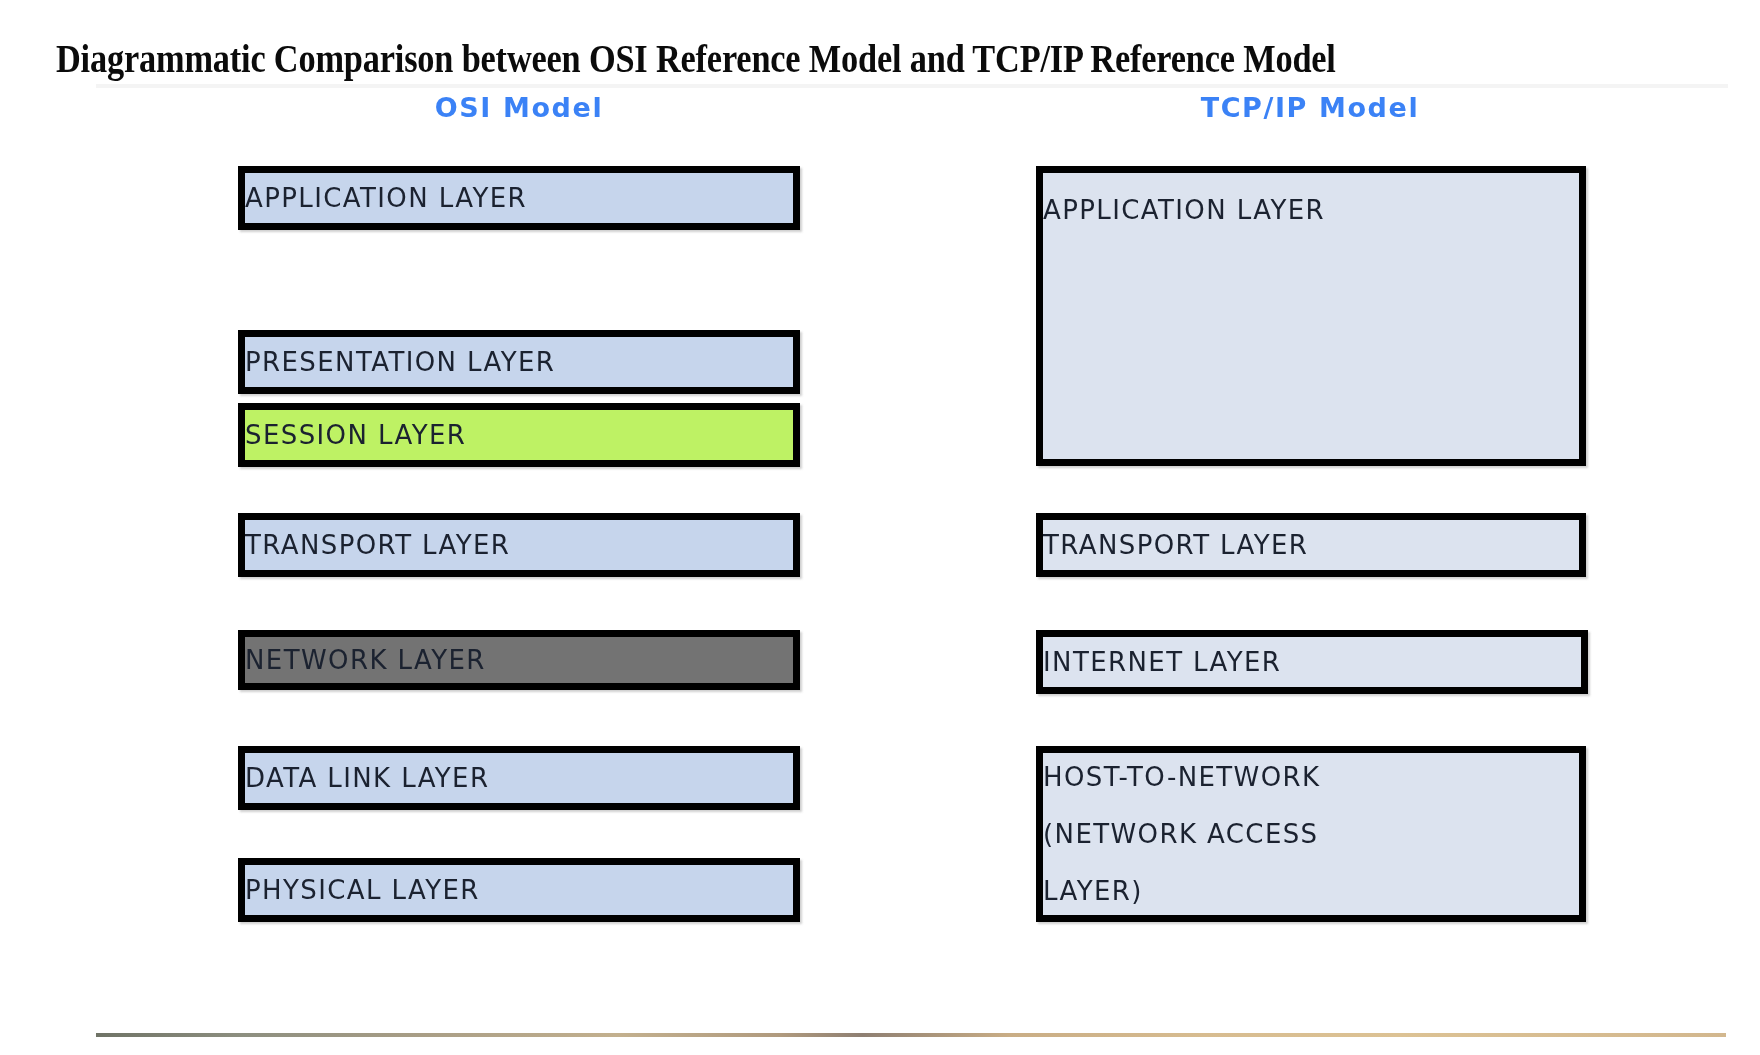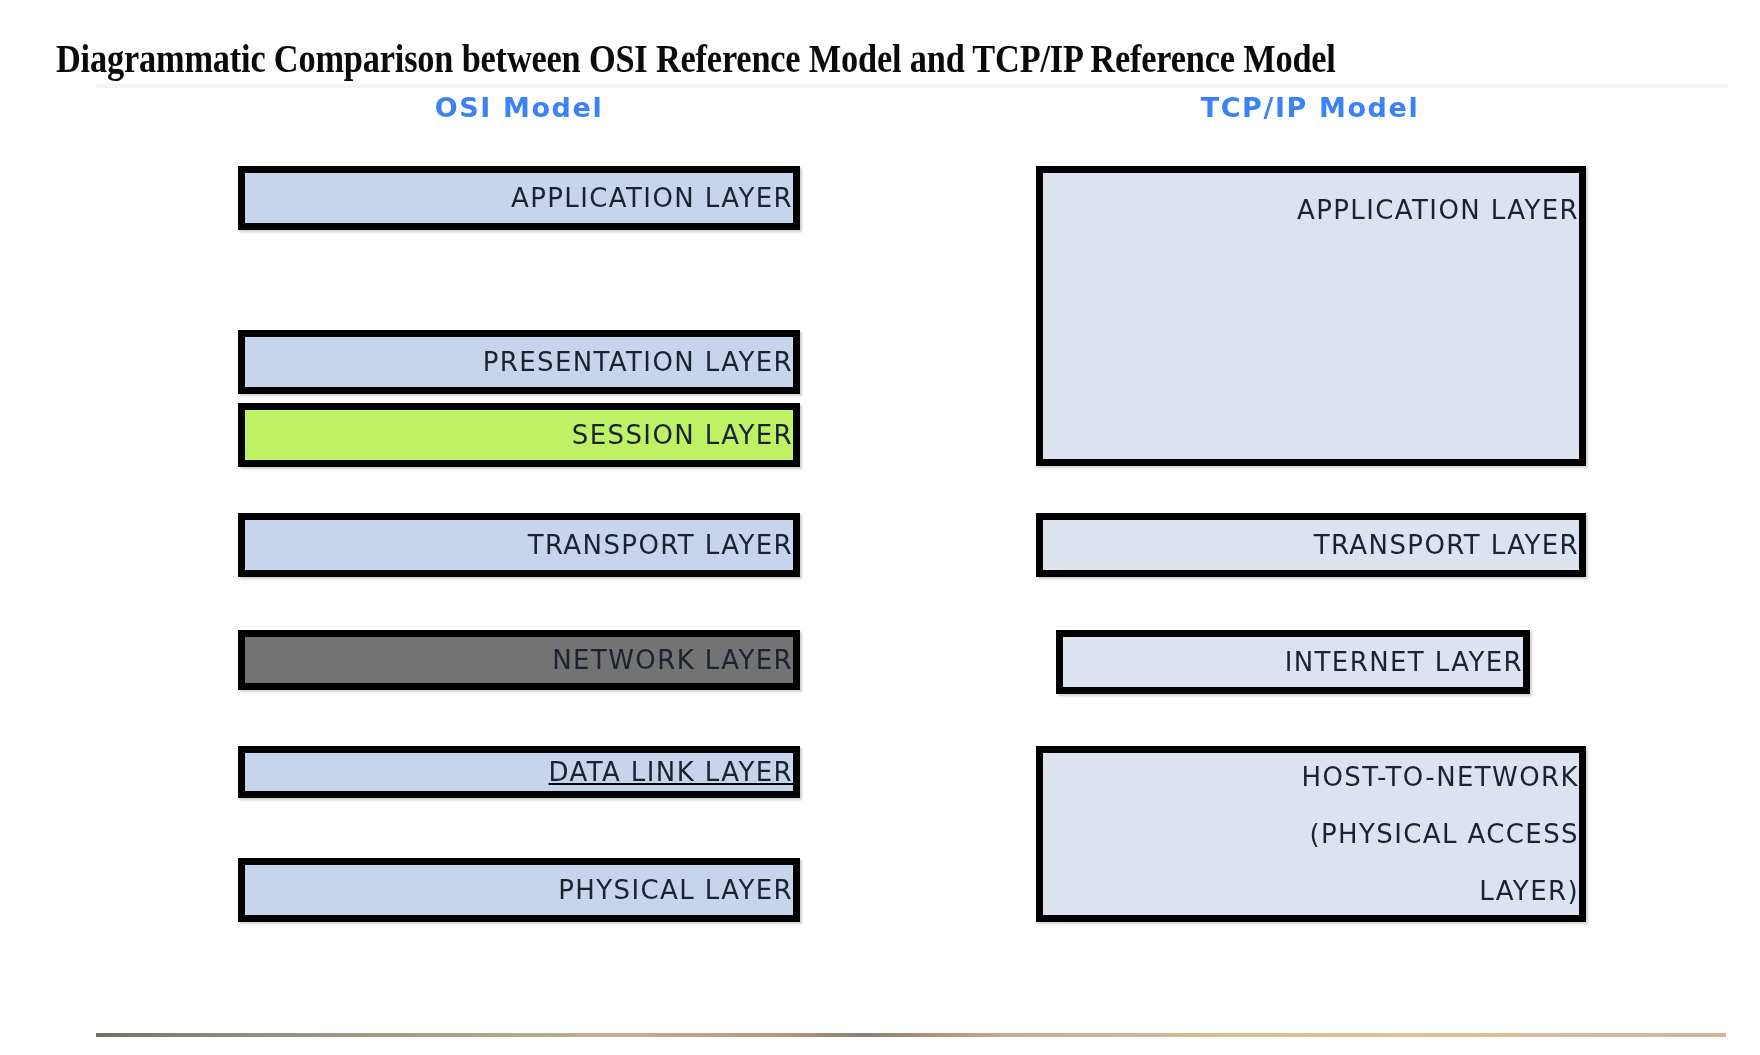--- a/index.html
+++ b/index.html
@@ -64,21 +64,21 @@
   #osi-heading   { left: 238px; top: 92px; width: 562px; }
   #tcp-heading   { left: 1035px; top: 92px; width: 550px; }
 
   
   .layer-box {
     position: absolute;
     box-sizing: border-box;
     border: 7px solid #1d4ed8;
     display: flex;
     flex-direction: column;
-    align-items: flex-end;
+    align-items: flex-start;
     justify-content: center;
     box-shadow: 2px 2px 2px rgba(150,150,150,0.45);
   }
   .osi-box  { background: #c6d5ec; }
   .tcp-box  { background: #dce3ef; }
 
   .layer-label {
     font-family: "DejaVu Sans", sans-serif;
     font-weight: normal;
     font-size: 26px;
@@ -138,41 +138,41 @@
   </div>
 
   <div class="layer-box osi-box" style="left: 238px; top: 513px; width: 562px; height: 64px; background: rgb(198, 213, 236); border-color: rgb(0, 0, 0);">
     <div class="layer-label" style="color: rgb(27, 34, 48);">TRANSPORT LAYER</div>
   </div>
 
   <div class="layer-box osi-box" style="left: 238px; top: 630px; width: 562px; height: 60px; background: #737373; border-color: rgb(0, 0, 0);">
     <div class="layer-label" style="color: rgb(27, 34, 48);">NETWORK LAYER</div>
   </div>
 
-  <div class="layer-box osi-box" style="left: 238px; top: 746px; width: 562px; height: 52px; background: rgb(198, 213, 236); border-color: rgb(0, 0, 0); text-decoration: underline;">
+  <div class="layer-box osi-box" style="left: 238px; top: 746px; width: 562px; height: 64px; background: rgb(198, 213, 236); border-color: rgb(0, 0, 0);">
     <div class="layer-label" style="color: rgb(27, 34, 48);">DATA LINK LAYER</div>
   </div>
 
   <div class="layer-box osi-box" style="left: 238px; top: 858px; width: 562px; height: 64px; background: rgb(198, 213, 236); border-color: rgb(0, 0, 0);">
     <div class="layer-label" style="color: rgb(27, 34, 48);">PHYSICAL LAYER</div>
   </div>
 
   <div class="layer-box tcp-box" style="left: 1036px; top: 166px; width: 550px; height: 300px; justify-content: flex-start; background: rgb(220, 227, 239); border-color: rgb(0, 0, 0);">
     <div class="layer-label" style="margin-top: 8px; color: rgb(27, 34, 48);">APPLICATION LAYER</div>
   </div>
 
   <div class="layer-box tcp-box" style="left: 1036px; top: 513px; width: 550px; height: 64px; background: rgb(220, 227, 239); border-color: rgb(0, 0, 0);">
     <div class="layer-label" style="color: rgb(27, 34, 48);">TRANSPORT LAYER</div>
   </div>
 
-  <div class="layer-box tcp-box" style="left: 1036px; top: 630px; width: 474px; height: 64px; background: rgb(220, 227, 239); border-color: rgb(0, 0, 0); margin-left: 20px;">
+  <div class="layer-box tcp-box" style="left: 1036px; top: 630px; width: 552px; height: 64px; background: rgb(220, 227, 239); border-color: rgb(0, 0, 0);">
     <div class="layer-label" style="color: rgb(27, 34, 48);">INTERNET LAYER</div>
   </div>
 
   <div class="layer-box tcp-box" style="left: 1036px; top: 746px; width: 550px; height: 176px; background: rgb(220, 227, 239); border-color: rgb(0, 0, 0);">
     <div class="layer-label multi" style="color: rgb(27, 34, 48);">HOST-TO-NETWORK</div>
-    <div class="layer-label multi" style="color: rgb(27, 34, 48);">(PHYSICAL ACCESS</div>
+    <div class="layer-label multi" style="color: rgb(27, 34, 48);">(NETWORK ACCESS</div>
     <div class="layer-label multi" style="color: rgb(27, 34, 48);">LAYER)</div>
   </div>
 
 </div>
 
 <div id="bottom-rule" style="background: linear-gradient(to right, rgb(111, 115, 102) 0%, rgb(141, 143, 128) 9%, rgb(169, 158, 134) 20%, rgb(195, 176, 142) 32%, rgb(176, 154, 126) 42%, rgb(142, 127, 114) 47%, rgb(201, 173, 133) 56%, rgb(215, 188, 144) 68%, rgb(220, 194, 148) 80%, rgb(210, 183, 142) 100%);"></div>
 
 </body></html>

